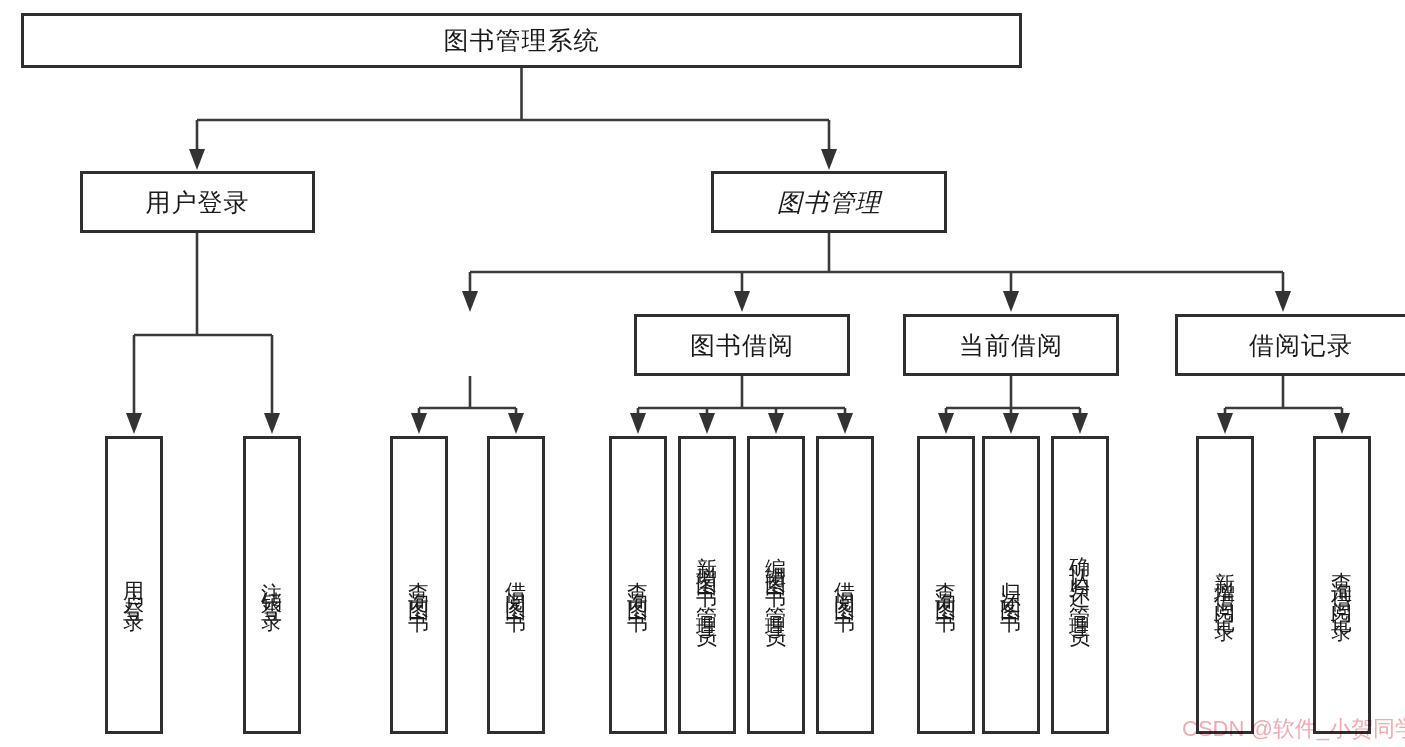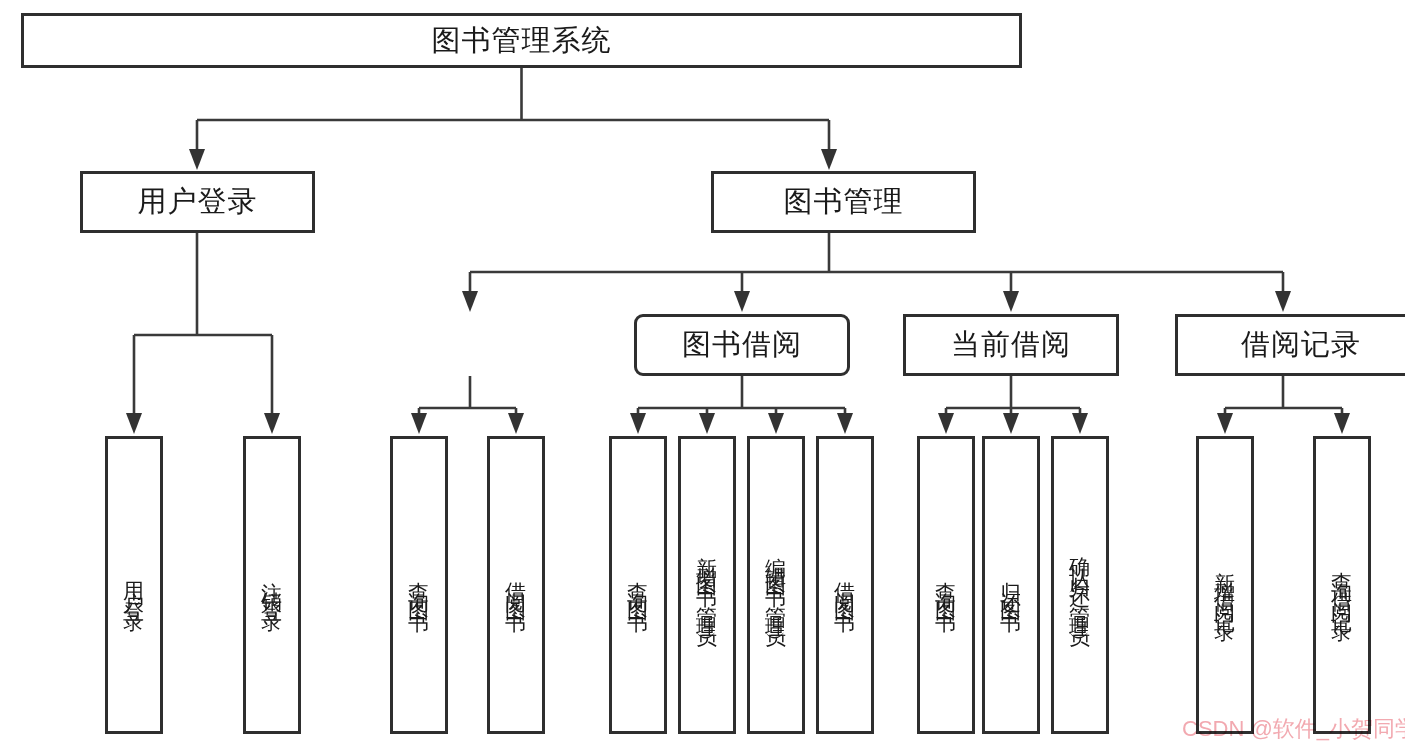--- a/index.html
+++ b/index.html
@@ -35,21 +35,21 @@
     box-sizing: border-box;
     background: #ffffff;
     border: 3px solid #2f2f2f;
     color: #1a1a1a;
     display: flex;
     align-items: center;
     justify-content: center;
     z-index: 2;
   }
   .hbox {
-    font-size: 29px;
+    font-size: 25px;
     letter-spacing: 1px;
     white-space: nowrap;
   }
   .vbox {
     writing-mode: vertical-rl;
     text-orientation: mixed;
     font-size: 21px;
     letter-spacing: 10px;
     line-height: 1;
   }
@@ -115,23 +115,23 @@
     <g>
       <path d="M1283 376 V408 M1225 408 H1342 M1225 408 V416 M1342 408 V416"></path>
       <polygon points="1225,434 1217,413 1233,413"></polygon>
       <polygon points="1342,434 1334,413 1350,413"></polygon>
     </g>
   </svg>
 
   <div class="box hbox" style="left:21px; top:13px; width:1001px; height:55px;">图书管理系统</div>
 
   <div class="box hbox" style="left:80px; top:171px; width:235px; height:62px;">用户登录</div>
-  <div class="box hbox" style="left:711px; top:171px; width:265px; height:62px;">图书管理</div>
+  <div class="box hbox" style="left:711px; top:171px; width:236px; height:62px;font-style:italic;">图书管理</div>
 
-  <div class="box hbox" style="left:634px; top:314px; width:216px; height:62px;border-radius:9px;">图书借阅</div>
+  <div class="box hbox" style="left:634px; top:314px; width:216px; height:62px;">图书借阅</div>
   <div class="box hbox" style="left:903px; top:314px; width:216px; height:62px;">当前借阅</div>
   <div class="box hbox" style="left:1175px; top:314px; width:252px; height:62px;">借阅记录</div>
 
   <div class="box vbox" style="left:105px; top:436px; width:58px; height:298px;">用户登录</div>
   <div class="box vbox" style="left:243px; top:436px; width:58px; height:298px;">注销登录</div>
 
   <div class="box vbox" style="left:390px; top:436px; width:58px; height:298px;">查询图书</div>
   <div class="box vbox" style="left:487px; top:436px; width:58px; height:298px;">借阅图书</div>
 
   <div class="box vbox" style="left:609px; top:436px; width:58px; height:298px;">查询图书</div>

